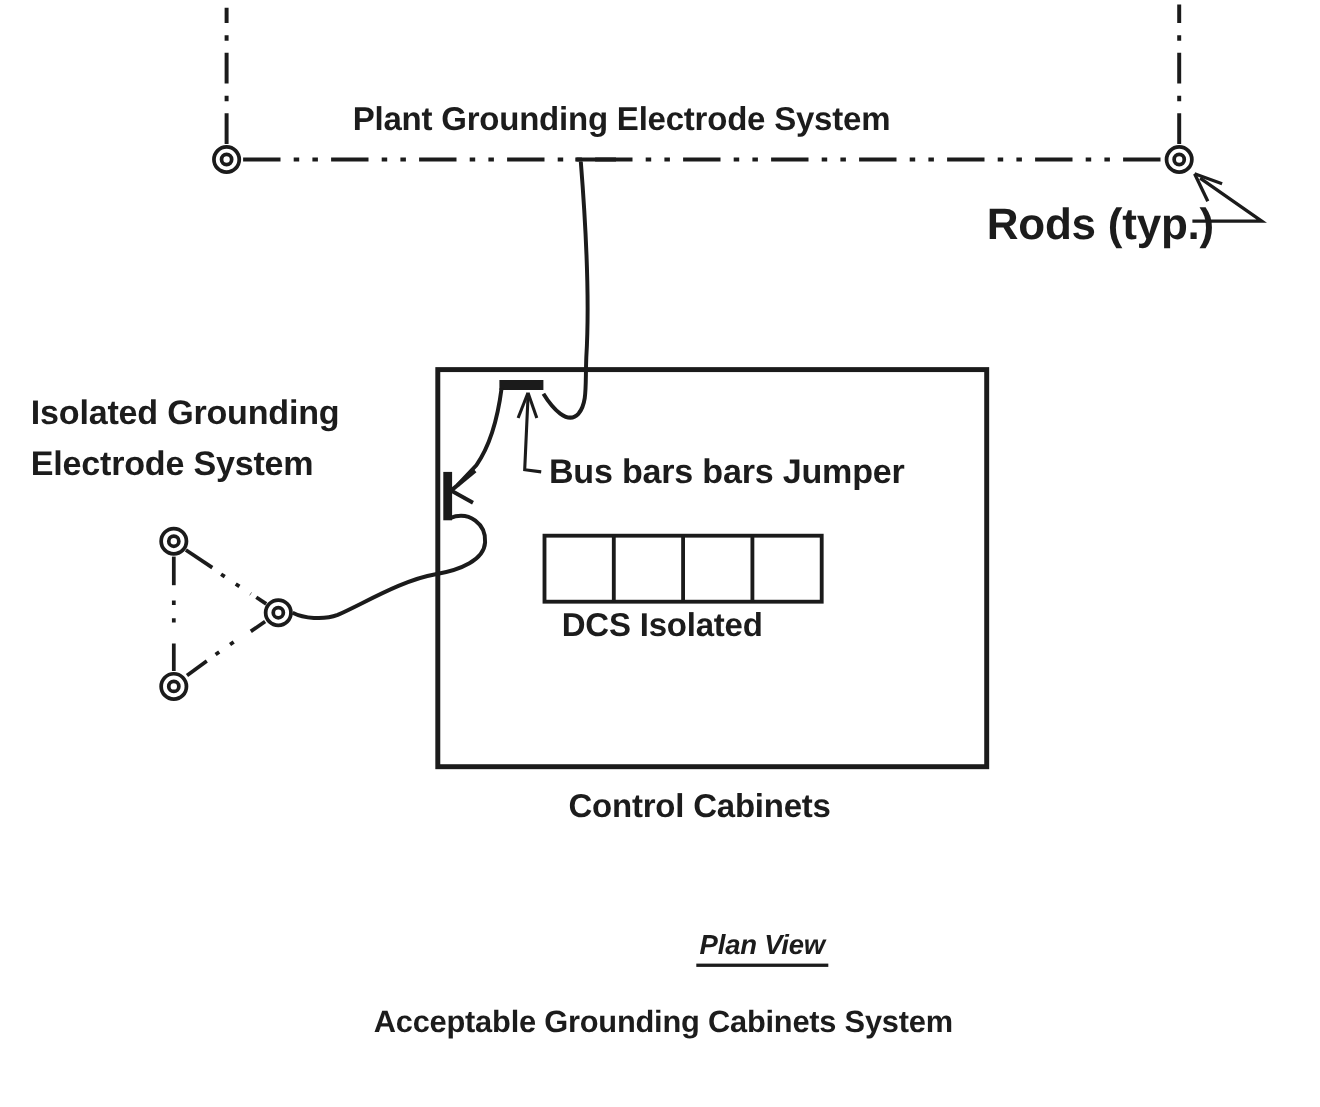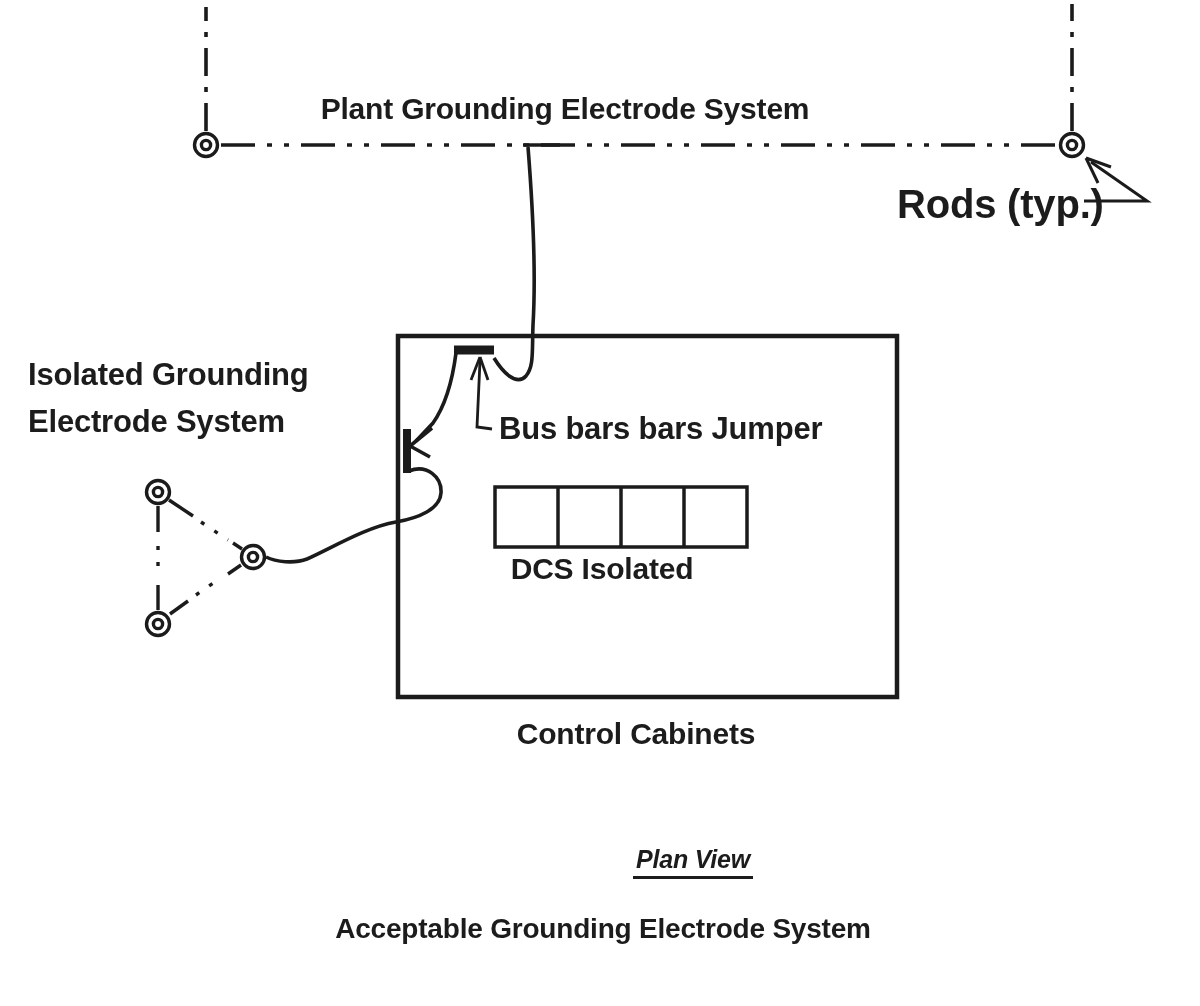--- a/index.html
+++ b/index.html
@@ -133,15 +133,15 @@
   <div class="lbl" style="left:499px;top:411px;font-size:31px;">Bus bars bars Jumper</div>
 
   <div class="lbl center" style="left:602px;top:552px;font-size:30px;">DCS Isolated</div>
 
   <div class="lbl center" style="left:636px;top:717px;font-size:30px;">Control Cabinets</div>
 
   <div class="lbl center italic" style="left:647px;top:845px;font-size:25px;margin-left:46px;">
     <span class="underline">Plan View</span>
   </div>
 
-  <div class="lbl center" style="left:603px;top:913px;font-size:28px;">Acceptable Grounding Electrode System</div>
+  <div class="lbl center" style="left:603px;top:913px;font-size:28px;">Acceptable Grounding Cabinets System</div>
 
 </div>
 
 </body></html>

